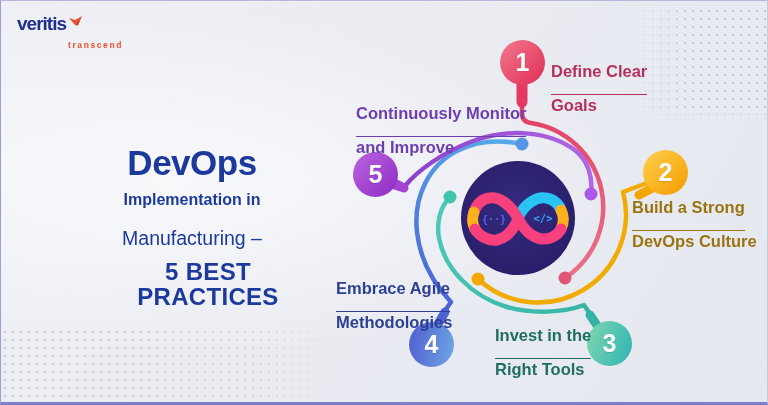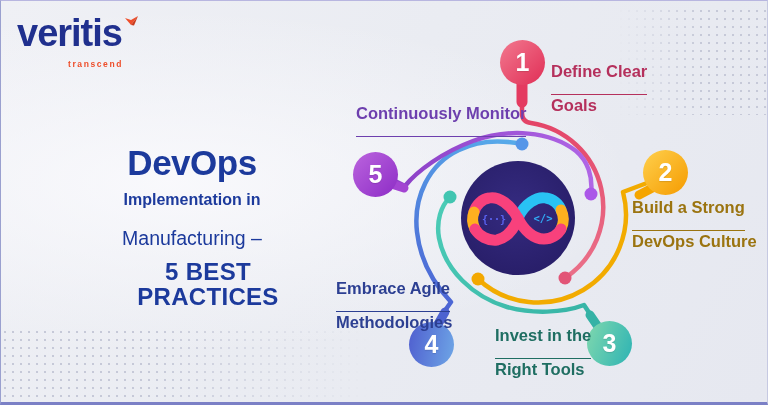--- a/index.html
+++ b/index.html
@@ -20,21 +20,21 @@
     background-size:8px 8px;}
   .dots-tr{right:0;top:6px;width:150px;height:108px;
     -webkit-mask-image:linear-gradient(to left,#000 45%,transparent 100%);
     mask-image:linear-gradient(to left,#000 45%,transparent 100%);}
   .dots-bl{left:0;bottom:2px;width:380px;height:72px;
     -webkit-mask-image:linear-gradient(to right,#000 40%,transparent 97%);
     mask-image:linear-gradient(to right,#000 40%,transparent 97%);}
 
   .brand{position:absolute;left:16px;top:13px;width:120px;}
   .brand-row{display:flex;align-items:flex-start;}
-  .brand-name{font-size:38px;font-weight:800;letter-spacing:-1px;color:#20308e;line-height:1;}
+  .brand-name{font-size:19px;font-weight:800;letter-spacing:-1px;color:#20308e;line-height:1;}
   .brand-mark{margin-left:2px;margin-top:1px;}
   .brand-tagline{color:#ee4e2b;font-size:8.5px;font-weight:700;letter-spacing:1.6px;
     text-align:right;margin-top:8px;padding-right:14px;line-height:1;}
 
   .title{position:absolute;left:66px;top:143px;width:250px;text-align:center;color:#1c3a9c;}
   .title-l1{font-size:35px;font-weight:800;line-height:1.1;margin-bottom:8px;letter-spacing:-.5px;}
   .title-l2{font-size:16px;font-weight:700;line-height:1.1;margin-bottom:20px;}
   .title-l3{font-size:19.5px;font-weight:400;line-height:1.1;margin-bottom:9px;}
   .title-l4{font-size:24px;font-weight:800;line-height:1.05;letter-spacing:.3px;margin-left:32px;}
 
@@ -163,15 +163,16 @@
   <div class="label lbl3">
     <span class="u">Invest in the</span><br>
     <span>Right Tools</span>
   </div>
   <div class="label lbl4">
     <span class="u">Embrace Agile</span><br>
     <span>Methodologies</span>
   </div>
   <div class="label lbl5">
     <span class="u">Continuously Monitor</span><br>
+    <span>and Improve</span>
   </div>
 
 </div>
 
 </body></html>

